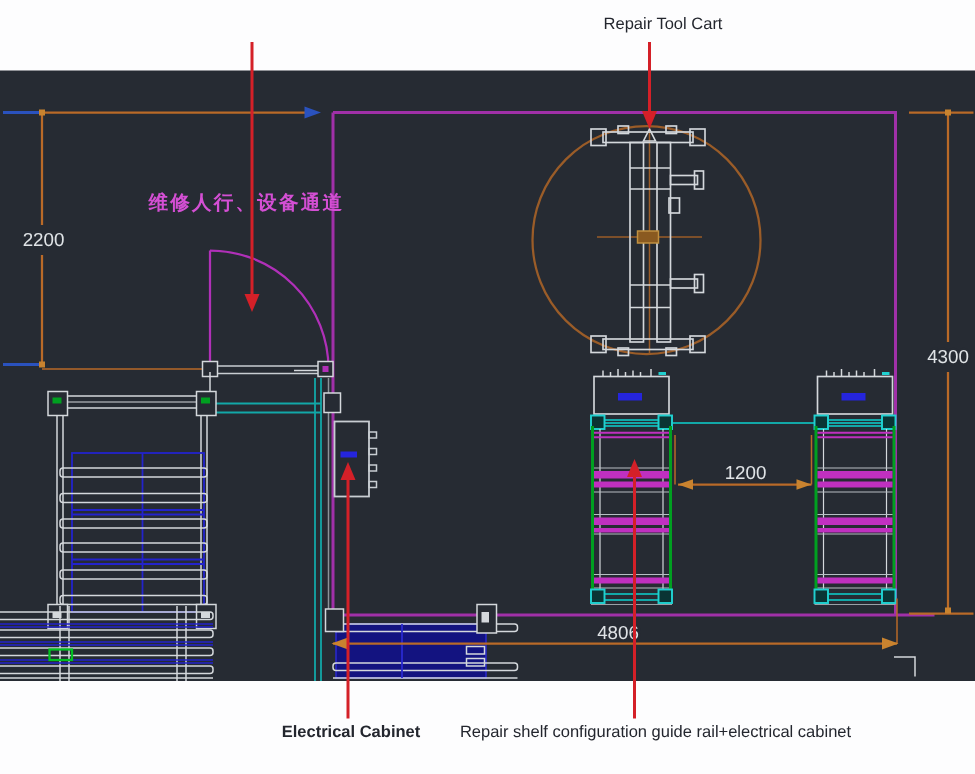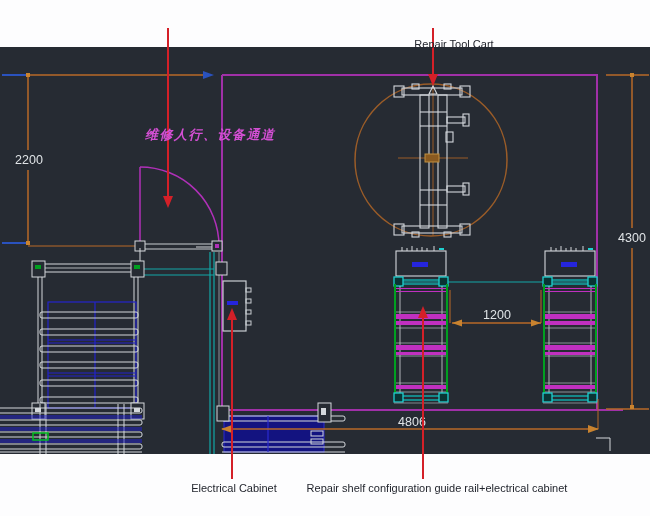--- a/index.html
+++ b/index.html
@@ -1,33 +1,33 @@
 <!DOCTYPE html>
 <html><head>
 <meta charset="utf-8">
 <style>
   html,body{margin:0;padding:0;background:#ffffff;}
   #stage{position:relative;width:650px;height:516px;background:#fdfdfe;overflow:hidden;
          font-family:"Liberation Sans", sans-serif;}
   .anno{position:absolute;color:#23262e;font-size:11px;line-height:13px;text-align:center;
         white-space:nowrap;z-index:3;}
   #passage-label{position:absolute;left:99px;top:126px;z-index:3;color:#d44fd4;
-        font-size:13px;font-weight:bold;font-style:italic;letter-spacing:1.5px;
-        white-space:nowrap;font-family:"DejaVu Sans", sans-serif;margin-left:46px;}
+        font-size:13px;font-weight:bold;letter-spacing:1.5px;
+        white-space:nowrap;font-family:"DejaVu Sans", sans-serif;}
   svg{position:absolute;left:0;top:0;z-index:1;}
   svg text{font-family:"Liberation Sans", sans-serif;font-size:12.5px;fill:#dfe3e6;
         paint-order:stroke;stroke:#262b33;stroke-width:3px;}
 </style>
 </head>
 <body>
 
 <div id="stage">
 
-  <div class="anno" style="left:394px;top:10px;width:120px;margin-top:28px;">Repair Tool Cart</div>
-  <div class="anno" style="left:174px;top:482px;width:120px;">Electrical Cabinet</div>
+  <div class="anno" style="left:382px;top:10px;width:120px;">Repair Tool Cart</div>
+  <div class="anno" style="left:174px;top:482px;width:120px;font-weight:bold;">Electrical Cabinet</div>
   <div class="anno" style="left:287px;top:482px;width:300px;text-align:center;">Repair shelf configuration guide rail+electrical cabinet</div>
 
   <div id="passage-label">维修人行、设备通道</div>
 
   <svg width="650" height="516" viewBox="0 0 650 516">
 
     <rect x="0" y="47" width="650" height="407" fill="#262b33"></rect>
 
     <g stroke="#a030a8" stroke-width="2" fill="none">
       <line x1="222" y1="75" x2="598" y2="75"></line>

